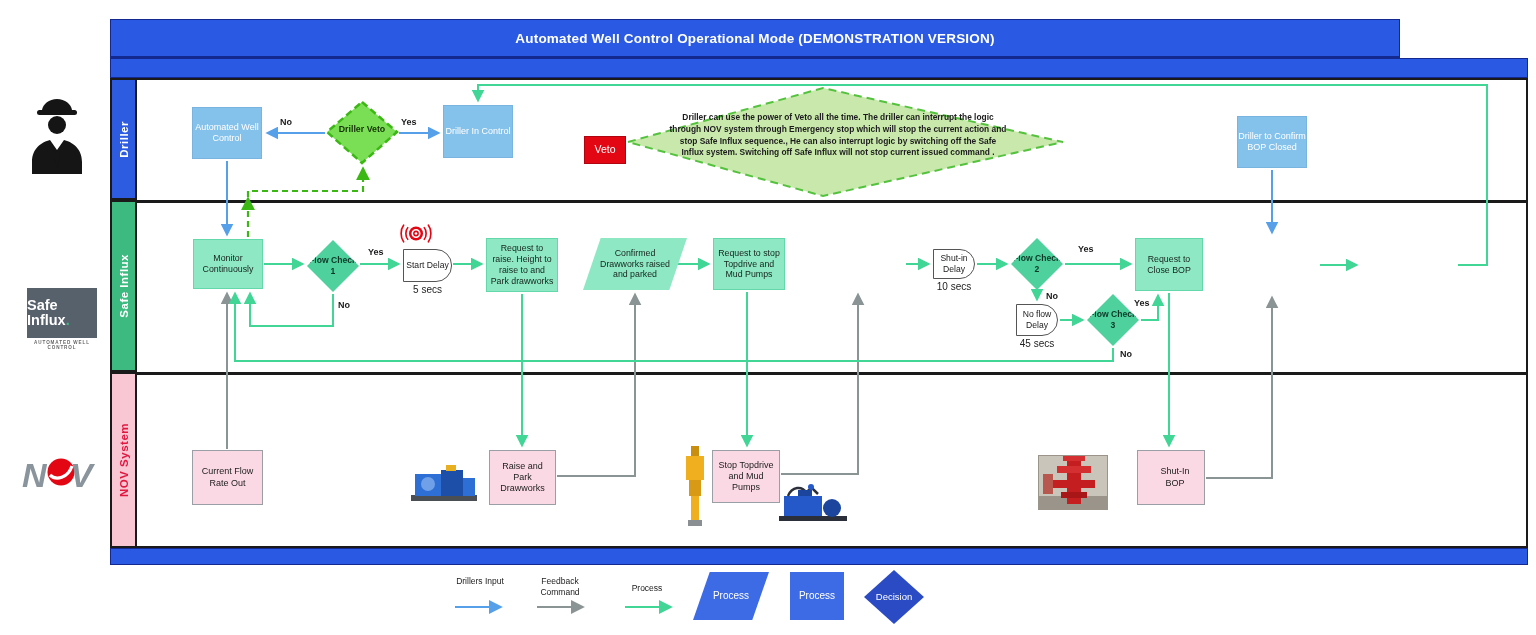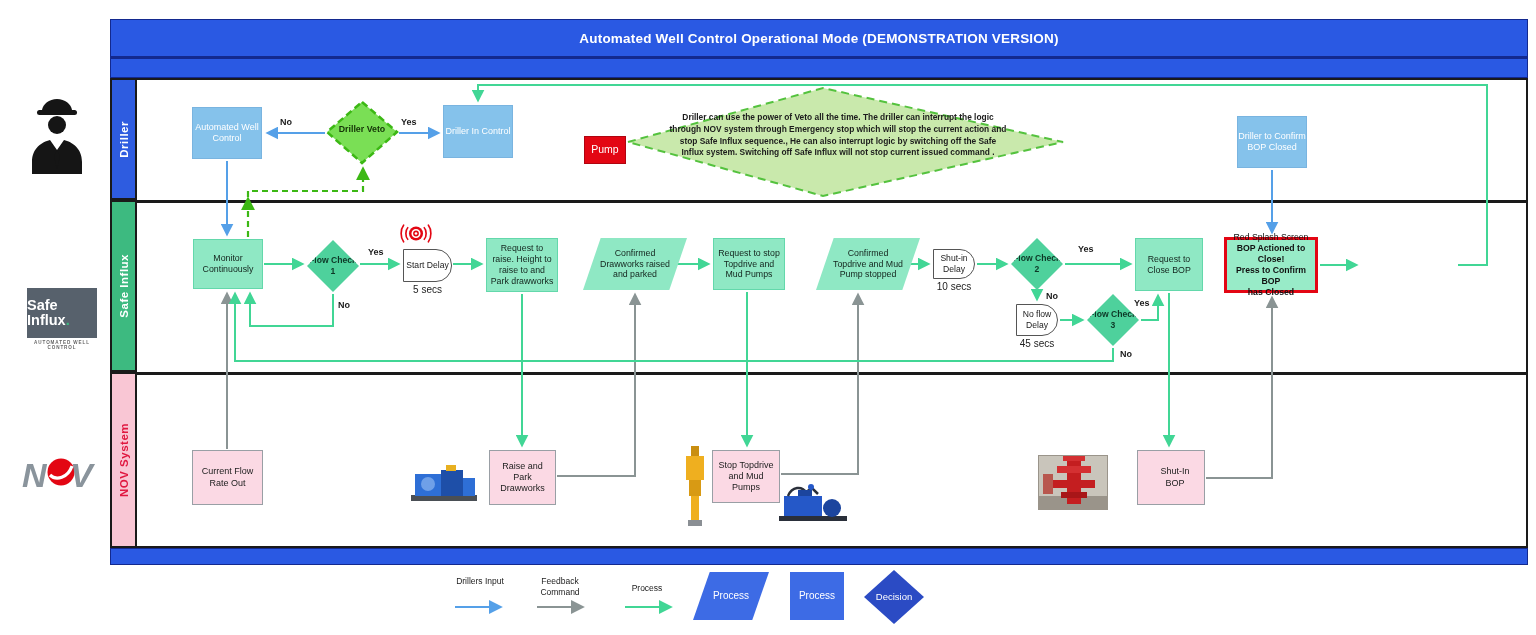--- a/index.html
+++ b/index.html
@@ -1,21 +1,21 @@
 <!DOCTYPE html>
 <html><head>
 <meta charset="utf-8">
 <style>
   html,body{margin:0;padding:0;background:#fff;}
   .canvas{position:relative;width:1536px;height:635px;background:#fff;
           font-family:"Liberation Sans",sans-serif;overflow:hidden;}
   .abs{position:absolute;box-sizing:border-box;}
   
   .bar{background:#2A59E3;border:1px solid #13298F;}
-  .title-bar{left:110px;top:19px;width:1418px;height:39px;display:flex;align-items:center;justify-content:center;border-bottom:2px solid #13298F;}
+  .title-bar{left:110px;top:19px;width:1290px;height:39px;display:flex;align-items:center;justify-content:center;border-bottom:2px solid #13298F;}
   .title-text{color:#fff;font-size:13.5px;font-weight:600;letter-spacing:.2px;}
   .sub-bar{left:110px;top:58px;width:1418px;height:20px;}
   .bottom-bar{left:110px;top:548px;width:1418px;height:17px;}
   
   .frame{left:110px;top:78px;width:1418px;height:470px;border:2.5px solid #1a1a1a;background:#fff;}
   .sep{left:110px;width:1418px;height:3px;background:#1a1a1a;z-index:2;}
   .lane-label{left:110px;width:27px;border:2px solid #1a1a1a;display:flex;align-items:center;justify-content:center;z-index:4;}
   .lane-label span{writing-mode:vertical-rl;transform:rotate(180deg);font-weight:bold;font-size:11.5px;letter-spacing:.5px;}
   .lbl-driller{top:78px;height:122px;background:#2E5CE0;color:#fff;}
   .lbl-safe{top:200px;height:172px;background:#3DBA80;color:#fff;}
@@ -168,21 +168,21 @@
   <div class="node blue-box" style="left:192px;top:107px;width:70px;height:52px;">
     <span>Automated Well Control</span>
     </div>
   <div class="abs veto-text" style="left:329px;top:124px;width:66px;">Driller Veto</div>
   <div class="edge-label" style="left:280px;top:117px;">No</div>
   <div class="edge-label" style="left:401px;top:117px;">Yes</div>
   <div class="node blue-box" style="left:443px;top:105px;width:70px;height:53px;">
     <span>Driller In Control</span>
     </div>
   <div class="node note-box" style="left:584px;top:136px;width:42px;height:28px;">
-    <span>Pump</span>
+    <span>Veto</span>
     </div>
   <div class="abs note-text" style="left:668px;top:112px;width:340px;">Driller can use the power of Veto all the time. The driller can interrupt the logic through NOV system through Emergency stop which will stop the current action and stop Safe Influx sequence., He can also interrupt logic by switching off the Safe Influx system. Switching off Safe Influx will not stop current issued command .</div>
   <div class="node blue-box" style="left:1237px;top:116px;width:70px;height:52px;">
     <span>Driller to Confirm BOP Closed</span>
     </div>
 
   <div class="node mint-box" style="left:193px;top:239px;width:70px;height:50px;">
     <span>Monitor Continuously</span>
     </div>
   <div class="node diamond" style="left:307px;top:240px;width:52px;height:52px;">
@@ -209,23 +209,20 @@
   <div class="time-label" style="left:403px;top:284px;width:49px;">5 secs</div>
   <div class="node mint-box" style="left:486px;top:238px;width:72px;height:54px;">
     <span>Request to raise. Height to raise to and Park drawworks</span>
     </div>
   <div class="node para" style="left:583px;top:238px;width:104px;height:52px;">
     <span>Confirmed Drawworks raised and parked</span>
     </div>
   <div class="node mint-box" style="left:713px;top:238px;width:72px;height:52px;">
     <span>Request to stop Topdrive and Mud Pumps</span>
     </div>
-  <div class="node para" style="left:816px;top:238px;width:104px;height:52px;">
-    <span>Confirmed Topdrive and Mud Pump stopped</span>
-    </div>
   <div class="node delay" style="left:933px;top:249px;width:42px;height:30px;">
     <span>Shut-in Delay</span>
     </div>
   <div class="time-label" style="left:933px;top:281px;width:42px;">10 secs</div>
   <div class="node diamond" style="left:1011px;top:238px;width:52px;height:52px;">
     <span>Flow Check 2</span>
     </div>
   <div class="edge-label" style="left:1078px;top:244px;">Yes</div>
   <div class="edge-label" style="left:1046px;top:291px;">No</div>
   <div class="node delay" style="left:1016px;top:304px;width:42px;height:32px;">
@@ -233,26 +230,20 @@
     </div>
   <div class="time-label" style="left:1016px;top:338px;width:42px;">45 secs</div>
   <div class="node diamond" style="left:1087px;top:294px;width:52px;height:52px;">
     <span>Flow Check 3</span>
     </div>
   <div class="edge-label" style="left:1134px;top:298px;">Yes</div>
   <div class="edge-label" style="left:1120px;top:349px;">No</div>
   <div class="node mint-box" style="left:1135px;top:238px;width:68px;height:53px;">
     <span>Request to Close BOP</span>
     </div>
-  <div class="node red-splash" style="left:1224px;top:237px;width:94px;height:56px;">
-    <span>Red Splash Screen</span>
-    <span class="b">BOP Actioned to Close!</span>
-    <span class="b">Press to Confirm BOP</span>
-    <span class="b">has Closed</span>
-  </div>
 
   <div class="node pink-box" style="left:192px;top:450px;width:71px;height:55px;">
     <span>Current Flow Rate Out</span>
     </div>
   <div class="abs" style="left:410px;top:462px;z-index:4;">
     <svg width="68" height="40" viewBox="0 0 68 40">
       <rect x="1" y="33" width="66" height="6" fill="#4a4f55"></rect>
       <rect x="5" y="12" width="26" height="22" fill="#2E6FD6"></rect>
       <rect x="31" y="8" width="22" height="26" fill="#1E4FA8"></rect>
       <circle cx="18" cy="22" r="7" fill="#6FA0E8"></circle>

